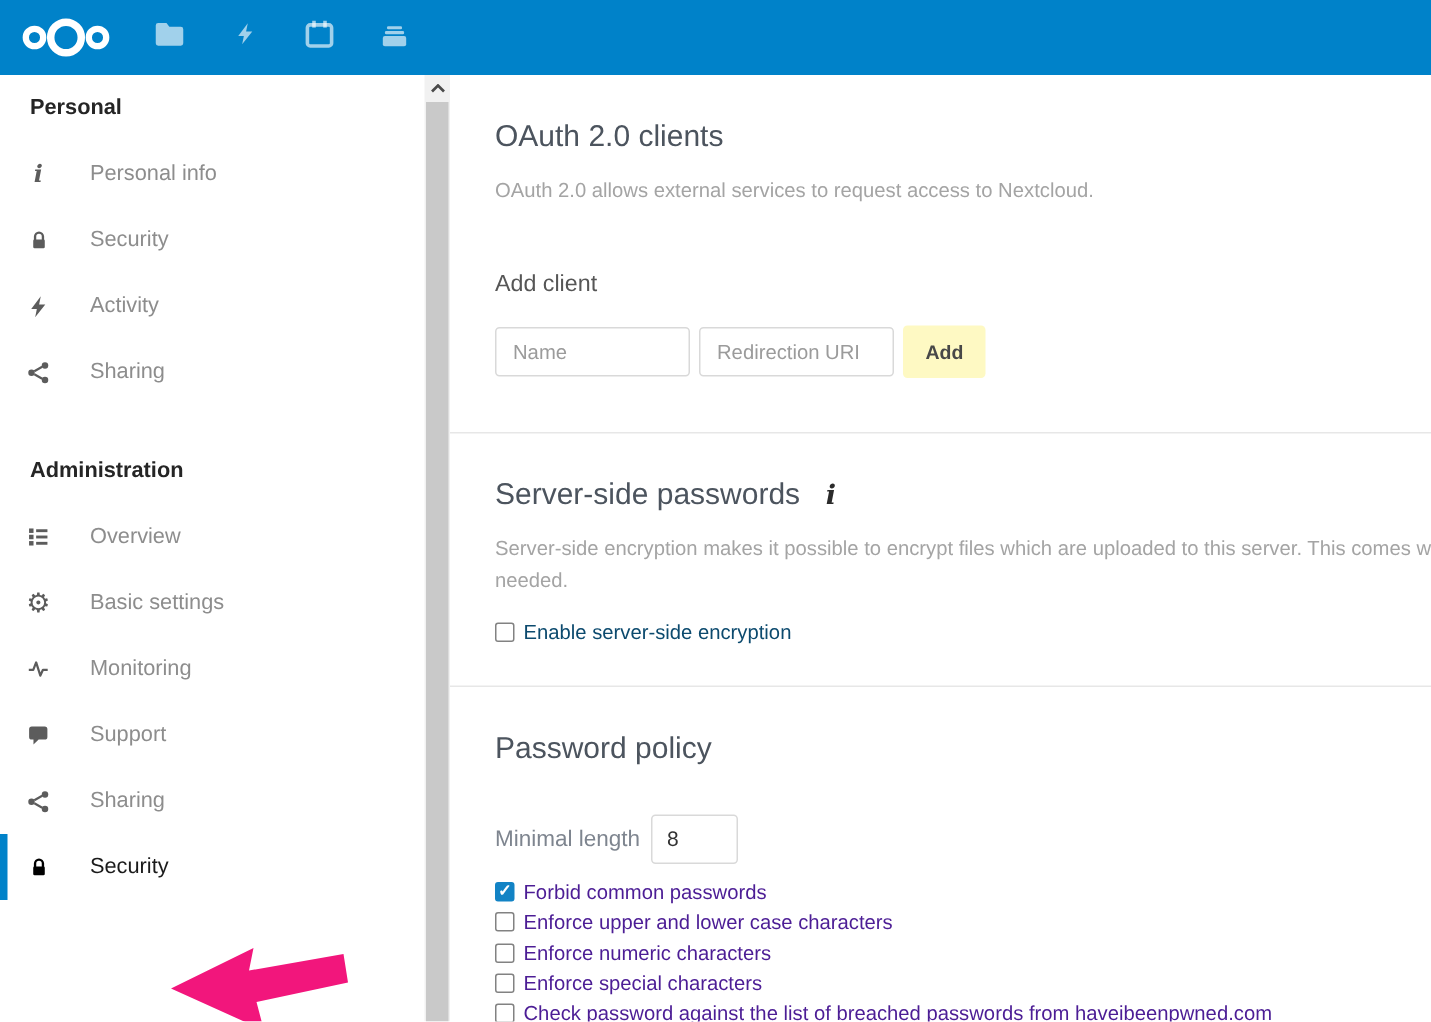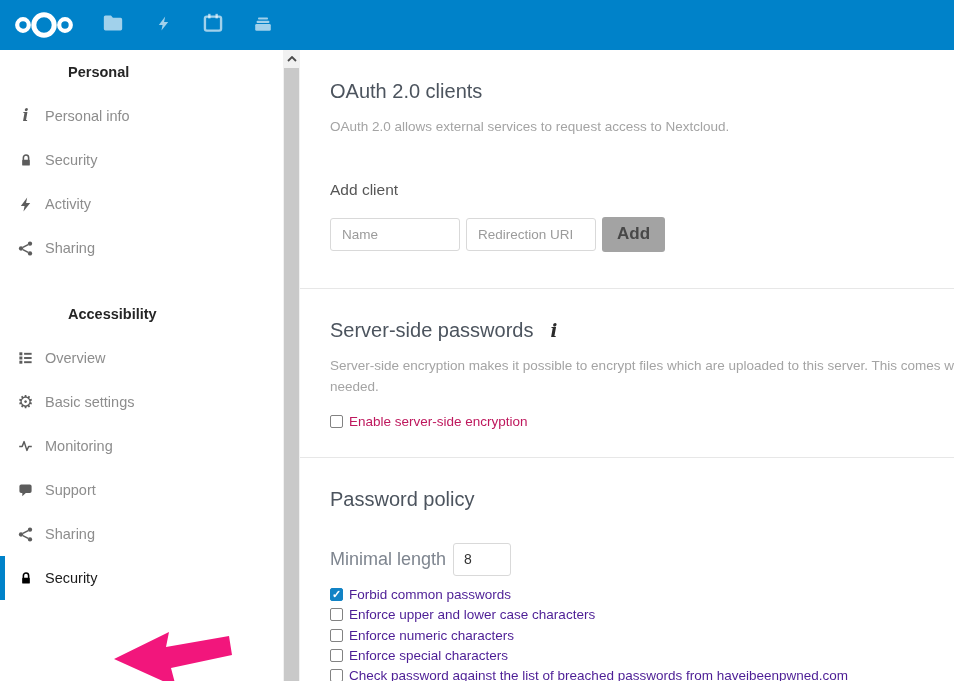--- a/index.html
+++ b/index.html
@@ -8,24 +8,24 @@
     background:#fff;font-family:"Liberation Sans",sans-serif;
     -webkit-font-smoothing:antialiased;
   }
   
   .header{position:absolute;top:0;left:0;width:100%;height:50px;background:#0082c9;display:flex;align-items:center;z-index:5;}
   .logo{margin-left:13px;width:66px;height:34px;flex-shrink:0;}
   .apps{display:flex;margin-left:9px;}
   .app-btn{width:50px;height:50px;display:flex;align-items:center;justify-content:center;color:rgba(255,255,255,0.63);cursor:pointer;}
   
   .sidebar{position:absolute;top:50px;left:0;width:300px;bottom:0;background:#fff;z-index:2;}
-  .nav-header{height:44px;line-height:44px;padding-left:68px;font-weight:bold;font-size:14.5px;color:#252525;}
+  .nav-header{height:44px;line-height:44px;padding-left:20px;font-weight:bold;font-size:14.5px;color:#252525;}
   .nav-item{height:44px;display:flex;align-items:center;padding-left:17px;color:#8d8d8d;font-size:14.5px;cursor:pointer;}
   .nav-icon{width:17px;height:17px;display:flex;align-items:center;justify-content:center;color:#5c5c5c;flex-shrink:0;}
-  .nav-label{margin-left:11px;white-space:nowrap;}
+  .nav-label{margin-left:26px;white-space:nowrap;}
   .nav-item.active{border-left:5px solid #0082c9;padding-left:12px;color:#1b1b1b;}
   .nav-item.active .nav-icon{color:#000;}
   .nav-section.admin{margin-top:22px;}
   .glyph-i{font-family:"DejaVu Serif",serif;font-style:italic;font-weight:bold;font-size:16px;line-height:1;}
   .glyph-gear{font-size:18px;line-height:1;color:#5c5c5c;}
   
   .scrollbar{position:absolute;top:50px;left:283px;width:17px;bottom:0;background:#f1f1f1;z-index:3;}
   .scroll-up{height:17px;display:flex;align-items:center;justify-content:center;cursor:pointer;}
   .scroll-thumb{position:absolute;top:18px;bottom:0;left:1px;right:1px;background:#c9c9c9;}
   
@@ -33,28 +33,28 @@
   .section{padding:30px 30px 36px 30px;border-bottom:1px solid #e7e7e7;}
   .section:last-child{border-bottom:none;padding-bottom:0;}
   .section-title{font-size:20px;font-weight:normal;color:#4c545e;margin:0;line-height:23px;display:flex;align-items:center;}
   .info-i{font-family:"DejaVu Serif",serif;font-style:italic;font-weight:bold;font-size:18px;color:#2b2b2b;margin-left:17px;cursor:pointer;}
   .section-hint{margin-top:13px;font-size:13.5px;color:#a4a4a4;line-height:21.5px;}
   .nowrap{white-space:nowrap;}
   .add-client-title{margin-top:42px;font-size:15.5px;font-weight:normal;color:#565656;margin-bottom:0;line-height:20px;}
   .client-form{margin-top:17px;display:flex;align-items:center;gap:6px;}
   .txt{width:130px;height:33px;box-sizing:border-box;border:1px solid #d9d9d9;border-radius:3px;padding:0 11px;font-size:13.5px;color:#a16207;background:#fff;font-family:inherit;outline:none;}
   .txt::placeholder{color:#9b9b9b;opacity:1;}
-  .btn-add{height:35px;padding:0 15px;background:#a3a3a3;border:none;border-radius:3px;font-weight:bold;font-size:17px;color:#484848;font-family:inherit;cursor:pointer;}
+  .btn-add{height:35px;padding:0 15px;background:#fef9c3;border:none;border-radius:3px;font-weight:bold;font-size:13px;color:#484848;font-family:inherit;cursor:pointer;}
   .cb-row{margin-top:16px;display:flex;align-items:center;}
   .cb{width:13px;height:13px;box-sizing:border-box;border:1px solid #828282;border-radius:2px;background:#fff;flex-shrink:0;position:relative;cursor:pointer;}
   .cb.checked{background:#1283c5;border-color:#1283c5;}
   .cb.checked::after{content:"✓";color:#fff;font-size:11px;font-weight:bold;position:absolute;left:1px;top:-1px;line-height:13px;}
-  .cb-label{margin-left:6px;font-size:13.5px;color:#be185d;}
+  .cb-label{margin-left:6px;font-size:13.5px;color:#0c4a6e;}
   .min-row{margin-top:32px;display:flex;align-items:center;}
-  .min-label{font-size:18px;color:#7e858f;}
+  .min-label{font-size:15px;color:#7e858f;}
   .min-input{width:58px;height:33px;box-sizing:border-box;margin-left:7px;border:1px solid #d9d9d9;border-radius:3px;padding:0 10px;font-size:14px;color:#333;font-family:inherit;outline:none;}
   .pw-list{margin-top:9px;}
   .pw-row{display:flex;align-items:center;height:20.3px;}
   .pw-row .cb-label{color:#4c1d95;}
   
   .arrow-overlay{position:absolute;top:0;left:0;z-index:10;pointer-events:none;}
 </style>
 </head>
 <body>
 
@@ -128,21 +128,21 @@
               <circle cx="3.2" cy="8" r="2.3"></circle>
               <circle cx="12.8" cy="13.2" r="2.3"></circle>
               <path stroke="currentColor" stroke-width="1.6" d="M5.2 6.9l5.6-3.1M5.2 9.1l5.6 3.1"></path>
             </svg>
           </span>
           <span class="nav-label">Sharing</span>
         </div>
       </div>
   </div>
   <div class="nav-section admin">
-    <div class="nav-header">Accessibility</div>
+    <div class="nav-header">Administration</div>
     <div>
 
     <div class="nav-item">
           <span class="nav-icon">
             <svg width="15" height="14" viewBox="0 0 16 16" fill="currentColor">
               <rect x="1" y="1.5" width="3.4" height="3.4"></rect>
               <rect x="1" y="6.3" width="3.4" height="3.4"></rect>
               <rect x="1" y="11.1" width="3.4" height="3.4"></rect>
               <rect x="6.4" y="2.1" width="8.6" height="2.2"></rect>
               <rect x="6.4" y="6.9" width="8.6" height="2.2"></rect>

